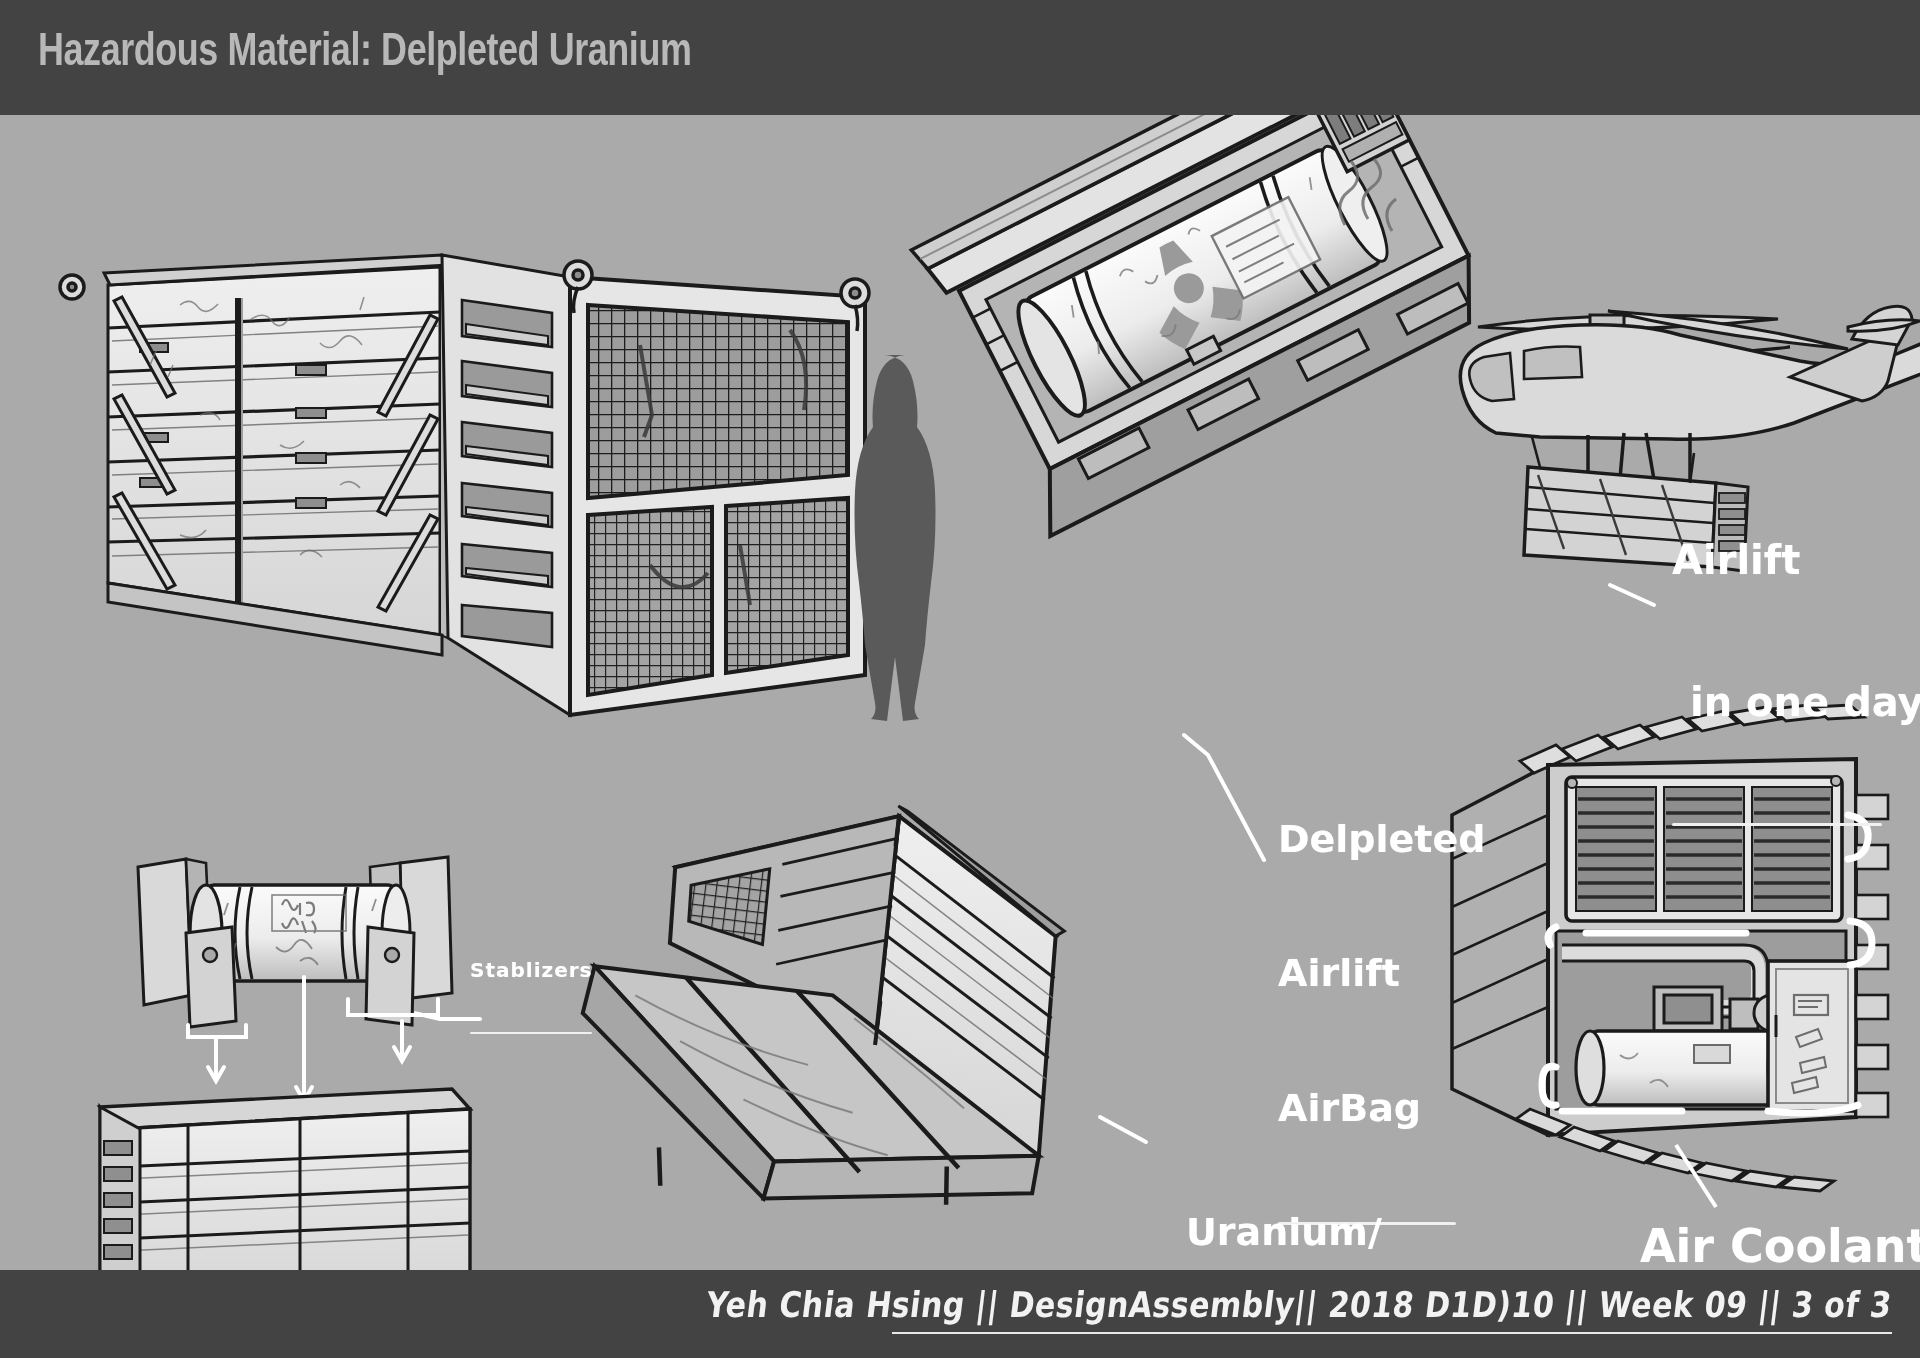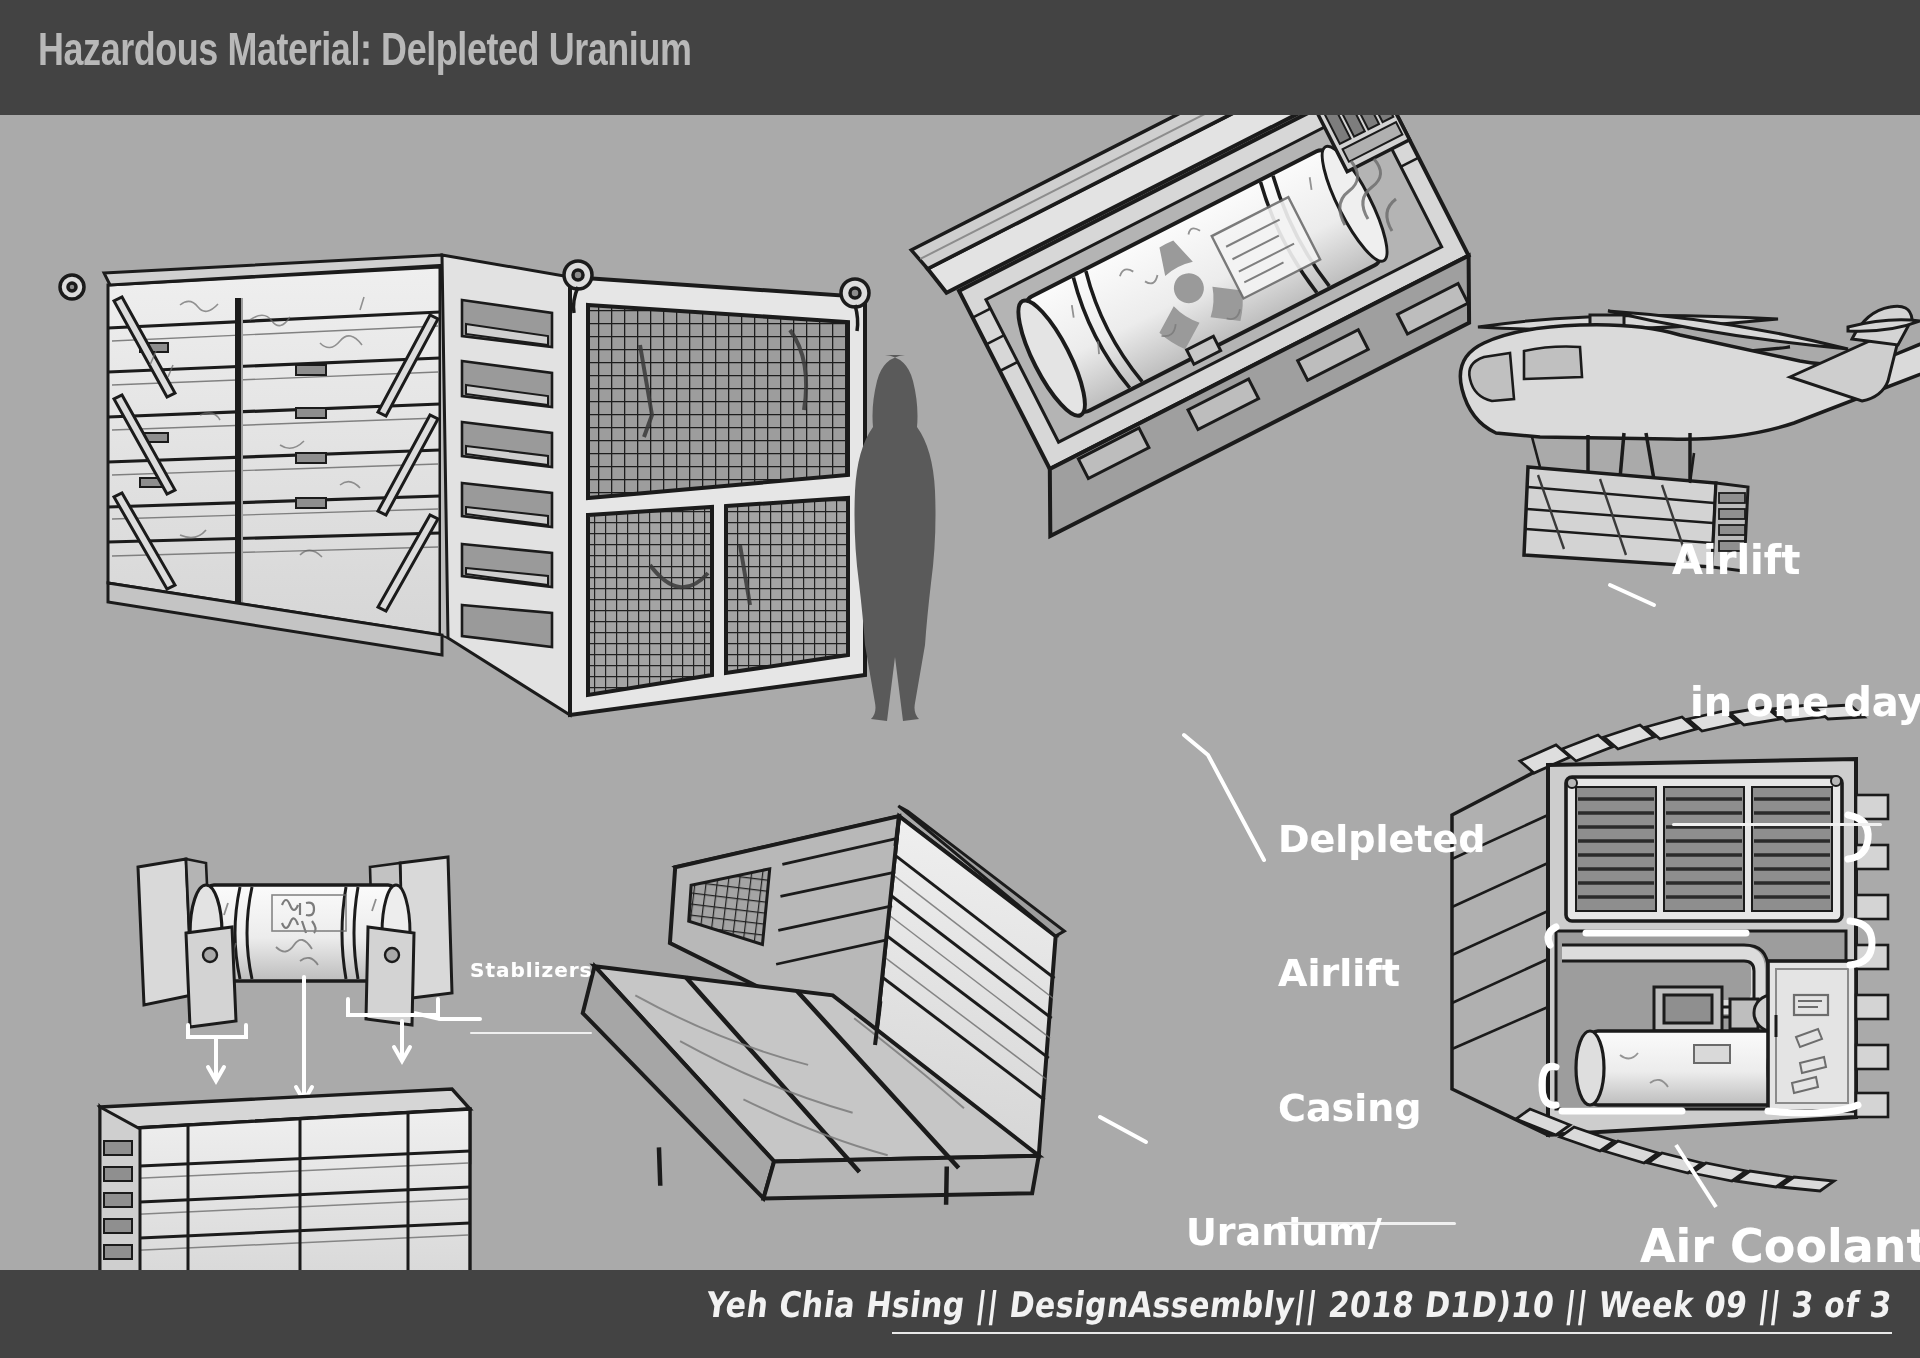--- a/index.html
+++ b/index.html
@@ -658,21 +658,21 @@
 
   <div class="hand" style="left:1672px;top:443px;font-size:40px;">
     <span class="ln">Airlift</span>
     <span class="ln" style="margin-left:18px;">in one day</span>
     <span class="ul" style="width:210px;"></span>
   </div>
 
   <div class="hand" style="left:1278px;top:727px;font-size:38px;">
     <span class="ln">Delpleted</span>
     <span class="ln">Airlift</span>
-    <span class="ln">Casing</span>
+    <span class="ln">AirBag</span>
     <span class="ul" style="width:178px;"></span>
   </div>
 
 
   <div class="hand" style="left:470px;top:912px;font-size:20px;letter-spacing:1px;">
     <span class="ln">Stablizers</span>
     <span class="ul" style="width:122px;height:2px;"></span>
   </div>
 
   <div class="hand" style="left:1186px;top:1120px;font-size:38px;">

